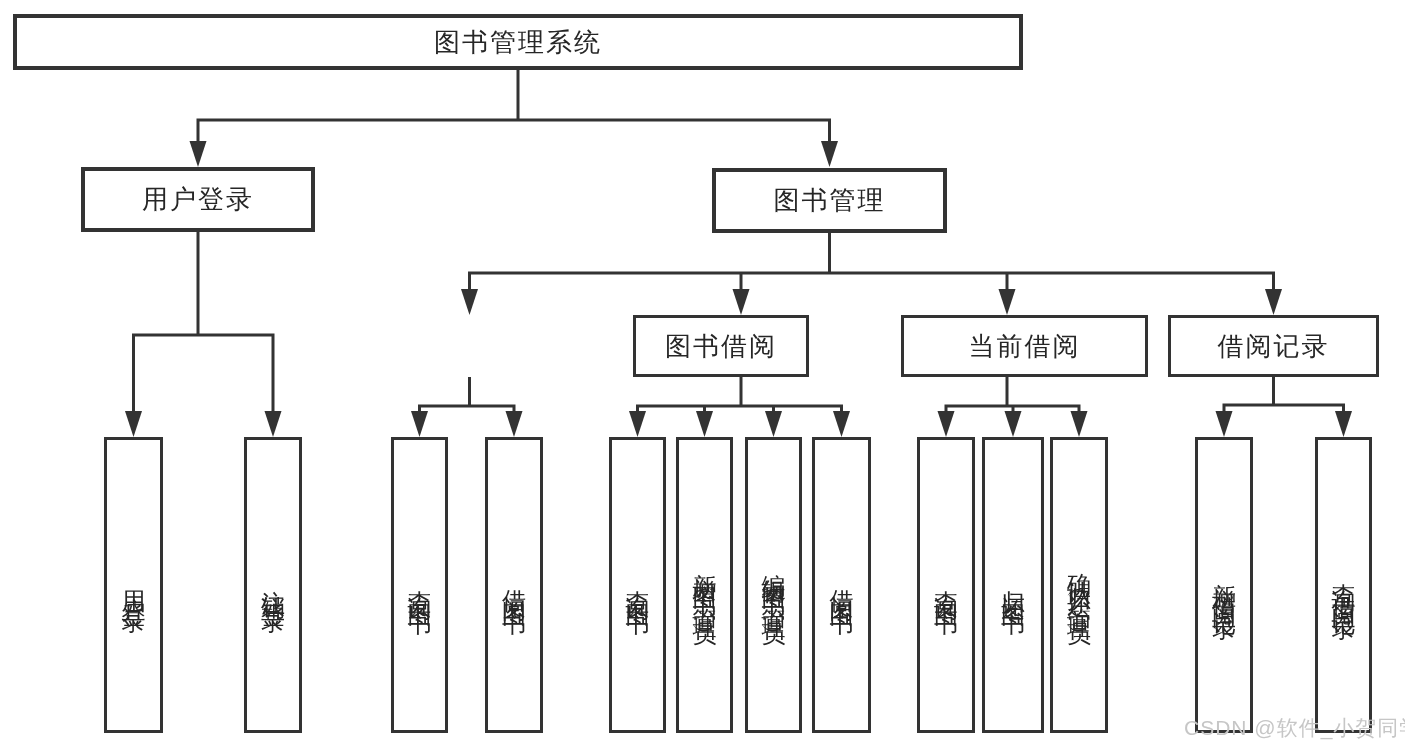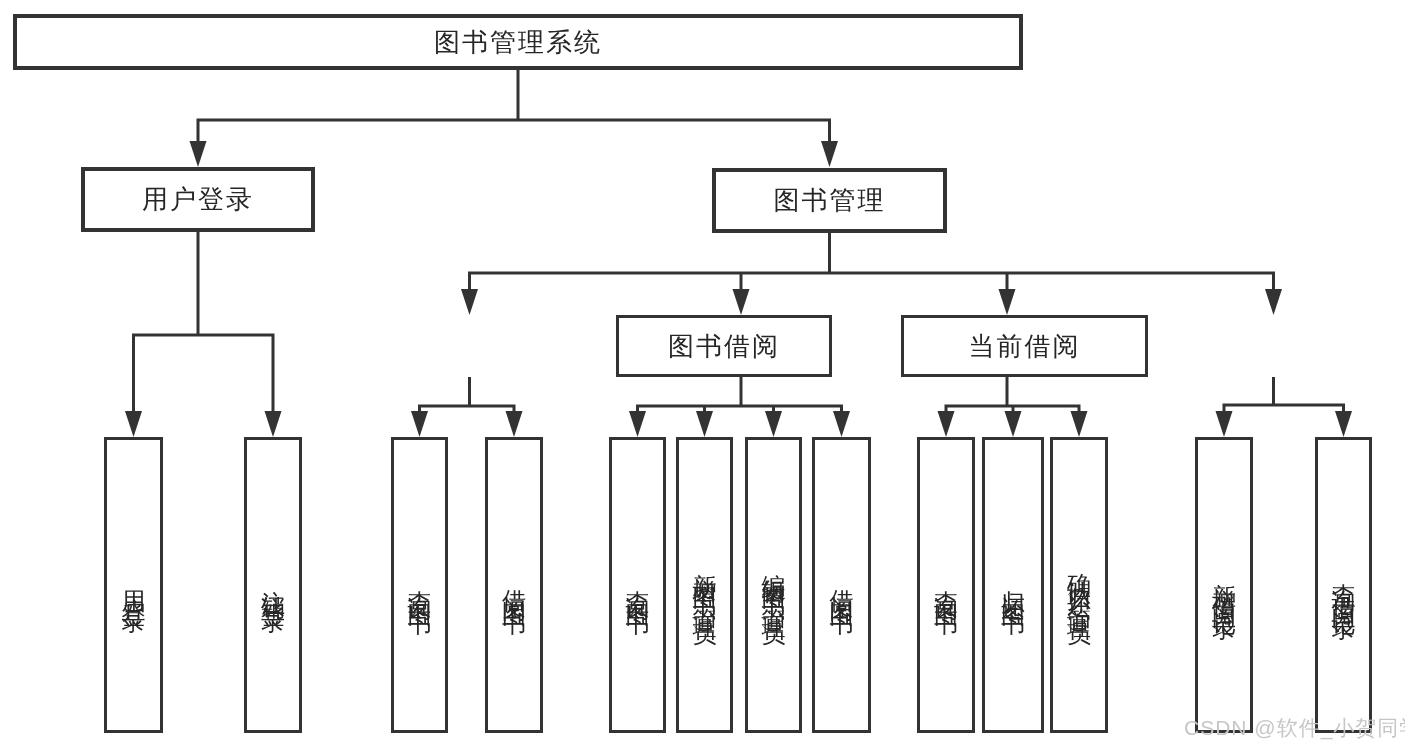--- a/index.html
+++ b/index.html
@@ -91,25 +91,28 @@
     <span>图书管理系统</span>
   </div>
 
   <div class="hbox" style="left:81px;top:167px;width:234px;height:65px">
     <span>用户登录</span>
   </div>
   <div class="hbox" style="left:712px;top:168px;width:235px;height:65px">
     <span>图书管理</span>
   </div>
 
-  <div class="hbox" style="left:616px;top:315px;width:216px;height:62px;border-width:3px">
+  <div class="hbox" style="left:633px;top:315px;width:176px;height:62px;border-width:3px">
     <span>图书借阅</span>
   </div>
   <div class="hbox" style="left:901px;top:315px;width:247px;height:62px;border-width:3px">
     <span>当前借阅</span>
+  </div>
+  <div class="hbox" style="left:1168px;top:315px;width:211px;height:62px;border-width:3px">
+    <span>借阅记录</span>
   </div>
 
   <div class="vbox" style="left:104px;top:437px;width:59px;height:296px">
     <span>用户登录</span>
   </div>
   <div class="vbox" style="left:244px;top:437px;width:58px;height:296px">
     <span>注销登录</span>
   </div>
 
   <div class="vbox" style="left:391px;top:437px;width:57px;height:296px">

